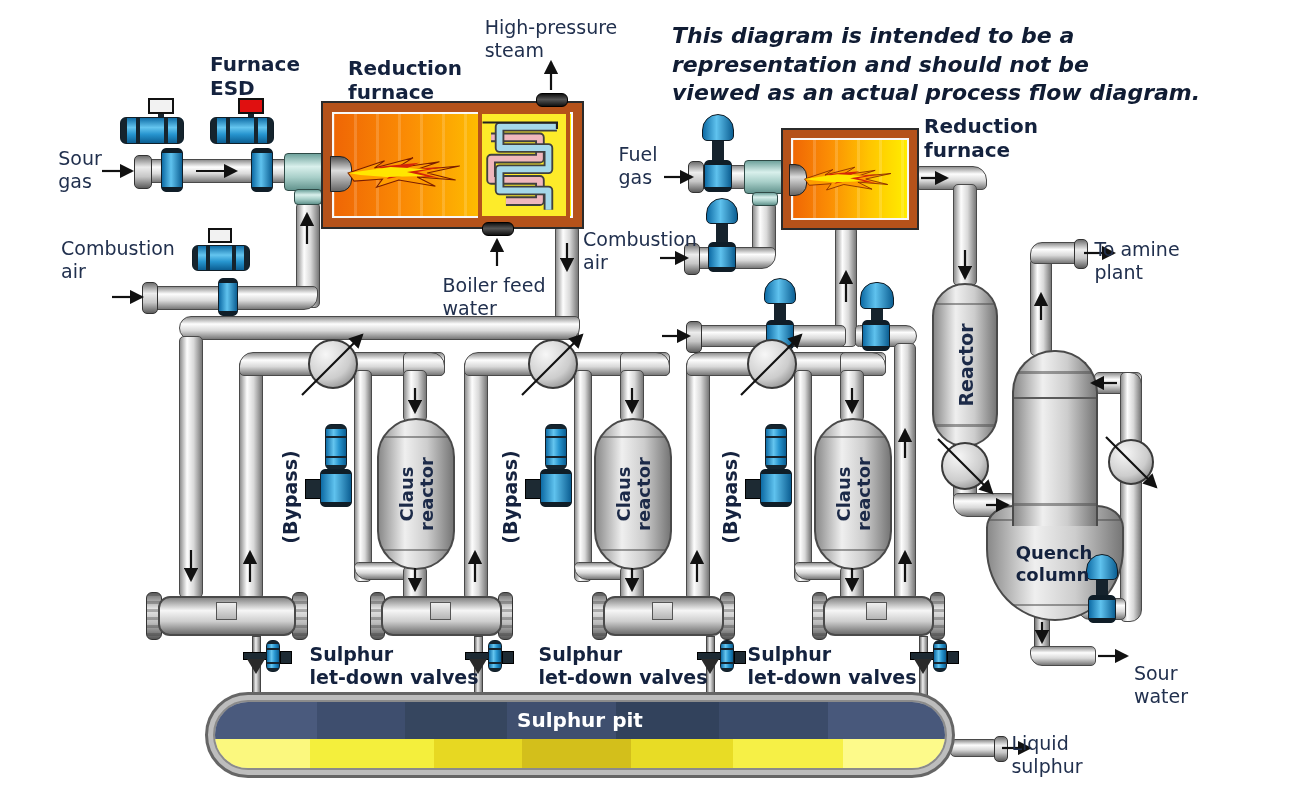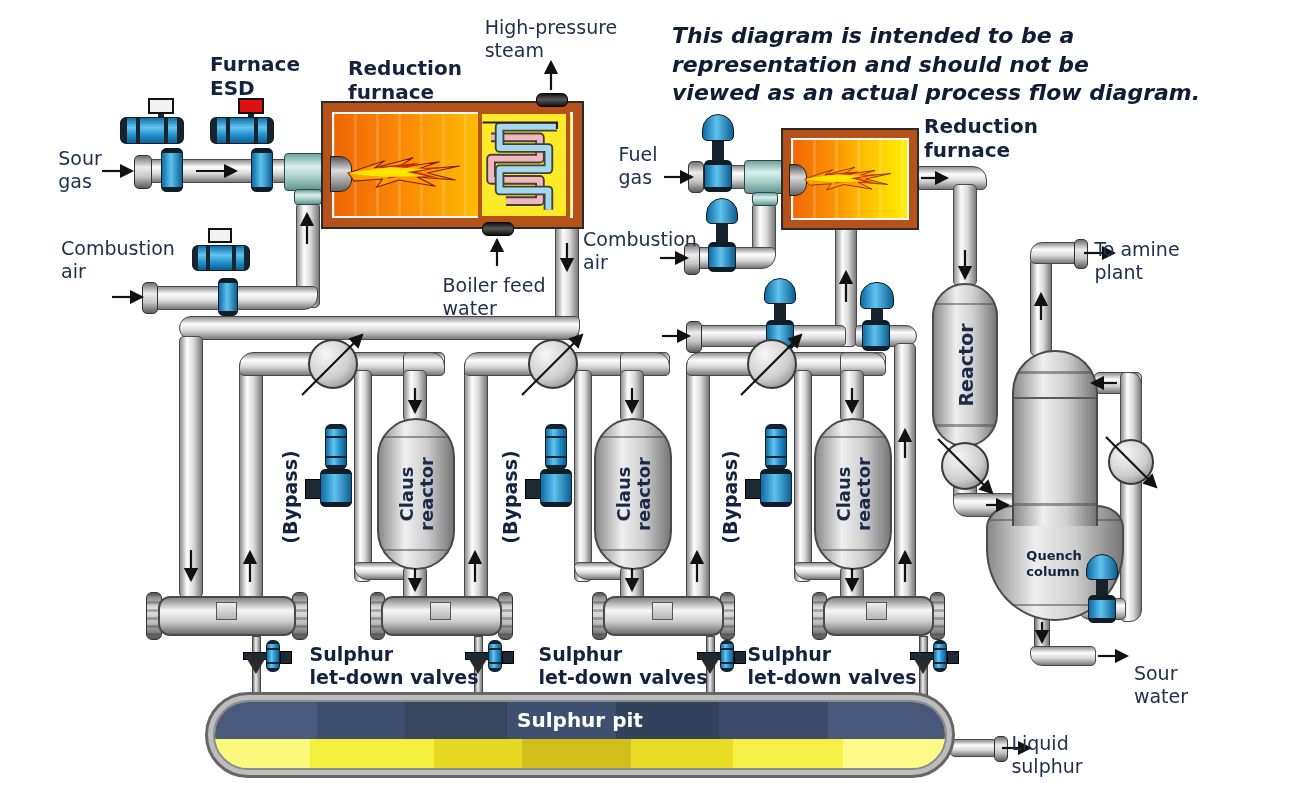--- a/index.html
+++ b/index.html
@@ -264,21 +264,21 @@
   <div class="vbody" style="left:862px;top:320px;width:28px;height:31px"></div>
 
   <div class="vessel" style="left:932px;top:283px;width:66px;height:164px;border-radius:33px"></div>
   <div class="vtext" style="left:966px;top:365px;font-size:19px">Reactor</div>
   <div class="pipe-v" style="left:953px;top:440px;height:60px"></div>
   <div class="pipe-h" style="left:953px;top:493px;width:62px;border-radius:5px 5px 5px 14px"></div>
 
   <div class="vessel" style="left:986px;top:505px;width:138px;height:116px;border-radius:36px 36px 92px 92px / 30px 30px 96px 96px;z-index:11"></div>
   <div class="vessel" style="left:1012px;top:350px;width:86px;height:176px;border-radius:42px 42px 0 0;border-bottom:none"></div>
   <div class="qseam" style="left:1014px;top:397px;width:82px"></div>
-  <div class="lbl b" style="left:1054px;top:564px;font-size:13px;z-index:31">Quench
+  <div class="lbl b" style="left:1054px;top:564px;font-size:18px;z-index:31">Quench
 column</div>
 
   <div class="pipe-v" style="left:1030px;top:258px;width:22px;height:98px"></div>
   <div class="pipe-h" style="left:1030px;top:242px;width:50px;height:22px;border-radius:12px 5px 5px 5px"></div>
   <div class="cap" style="left:1074px;top:239px;width:12px;height:28px"></div>
   <div class="pipe-h" style="left:1094px;top:372px;width:48px;height:22px"></div>
   <div class="pipe-v" style="left:1120px;top:372px;width:22px;height:250px;border-radius:5px 12px 12px 5px"></div>
   <div class="pipe-h" style="left:1078px;top:598px;width:48px;height:22px;border-radius:5px 5px 5px 12px"></div>
   <div class="cvtop" style="left:1086px;top:554px;width:32px;height:26px"></div>
   <div class="stem" style="left:1096px;top:578px;width:12px;height:20px"></div>

